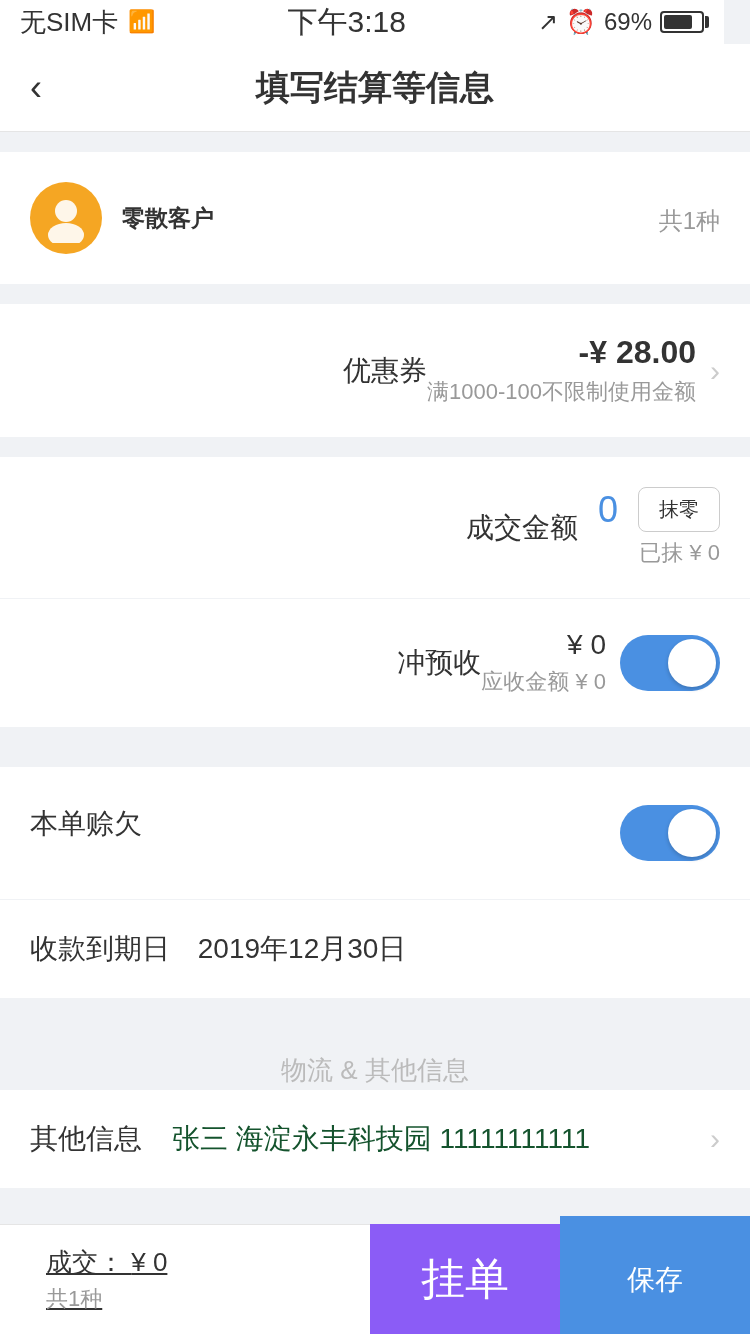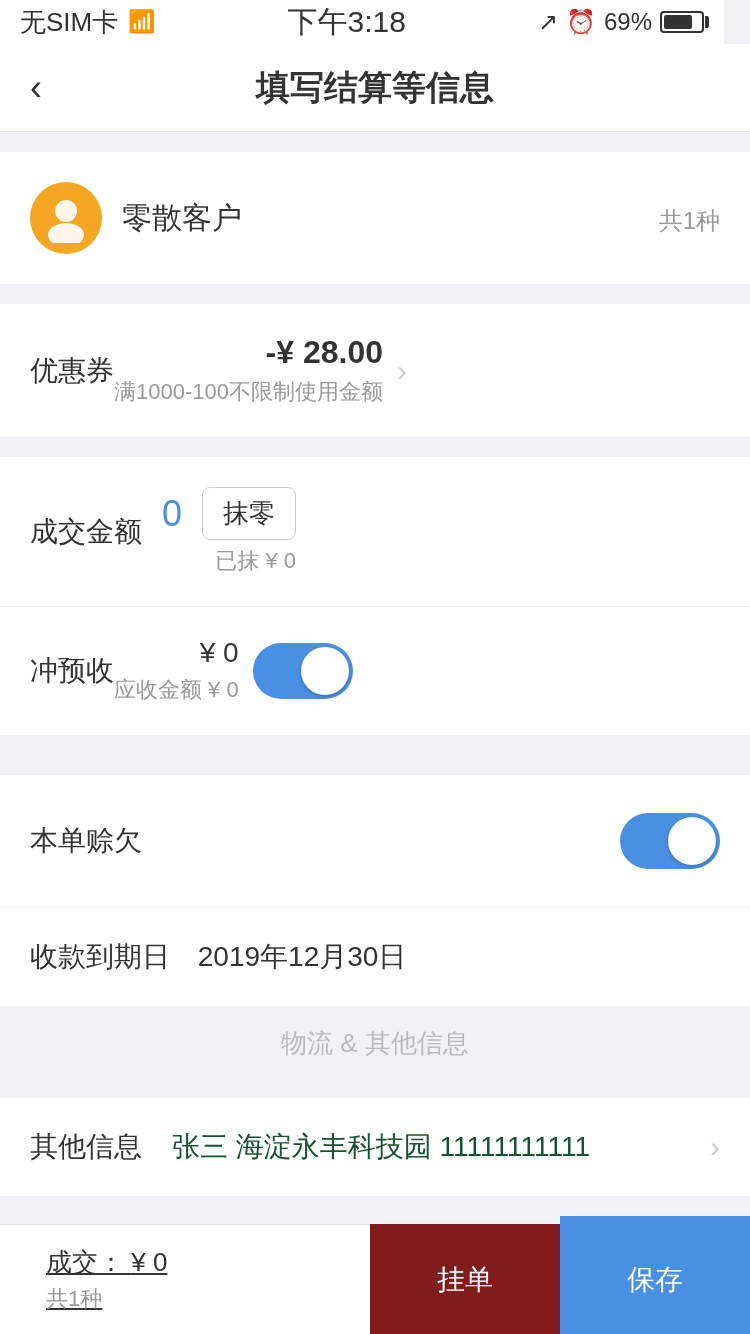--- a/index.html
+++ b/index.html
@@ -121,23 +121,23 @@
       display: flex;
       align-items: center;
       justify-content: center;
       overflow: hidden;
     }
     .customer-avatar svg {
       width: 50px;
       height: 50px;
     }
     .customer-name {
-      font-size: 30px;
-      color: #333;
-      font-weight: 400;
+      font-size: 23px;
+      color: #333;
+      font-weight: 700;
     }
     .customer-right {
       text-align: right;
     }
     .total-amount {
       font-size: 28px;
       color: #333;
     }
     .total-count {
       font-size: 24px;
@@ -151,21 +151,21 @@
       background: #f0f2f5;
     }
 
     
     .row-section {
       background: #fff;
     }
     .row-item {
       display: flex;
       align-items: center;
-      justify-content: flex-start;
+      justify-content: flex-end;
       padding: 30px 30px;
       border-bottom: 1px solid #f0f2f5;
     }
     .row-item:last-child {
       border-bottom: none;
     }
     .row-label {
       font-size: 28px;
       color: #333;
       flex-shrink: 0;
@@ -203,21 +203,21 @@
       font-size: 36px;
       color: #4a90e2;
       font-weight: 500;
       min-width: 40px;
       text-align: right;
     }
     .round-zero-btn {
       border: 1px solid #ccc;
       border-radius: 8px;
       padding: 8px 20px;
-      font-size: 26px;
+      font-size: 20px;
       color: #333;
       background: #fff;
       cursor: pointer;
     }
     .amount-sub {
       font-size: 22px;
       color: #999;
       margin-top: 6px;
       text-align: right;
     }
@@ -257,21 +257,21 @@
       box-shadow: 0 2px 4px rgba(0,0,0,0.2);
     }
 
     
     .debit-section {
       background: #fff;
       margin-top: 20px;
     }
     .debit-row {
       display: flex;
-      align-items: center;
+      align-items: flex-start;
       justify-content: space-between;
       padding: 38px 30px;
     }
 
     
     .duedate-section {
       background: #fff;
       padding: 30px;
       border-top: 1px solid #f0f2f5;
     }
@@ -284,21 +284,21 @@
       color: #333;
       margin-left: 20px;
     }
 
     
     .logistics-divider {
       background: #f0f2f5;
       margin-top: 20px;
       height: 70px;
       display: flex;
-      align-items: flex-start;
+      align-items: flex-end;
       justify-content: center;
     }
     .logistics-label {
       font-size: 26px;
       color: #bbb;
     }
 
     
     .address-section {
       background: #fff;
@@ -343,25 +343,25 @@
       color: #333;
     }
     .bottom-count {
       font-size: 22px;
       color: #999;
       margin-top: 4px;
     }
     .bottom-btn-hangup {
       width: 190px;
       height: 112px;
-      background: #7f1d1d;
+      background: #8b5cf6;
       display: flex;
       align-items: center;
       justify-content: center;
-      font-size: 28px;
+      font-size: 44px;
       color: #fff;
       font-weight: 500;
       cursor: pointer;
     }
     .bottom-btn-save {
       width: 190px;
       height: 127px;
       background: #4a90e2;
       display: flex;
       align-items: center;

